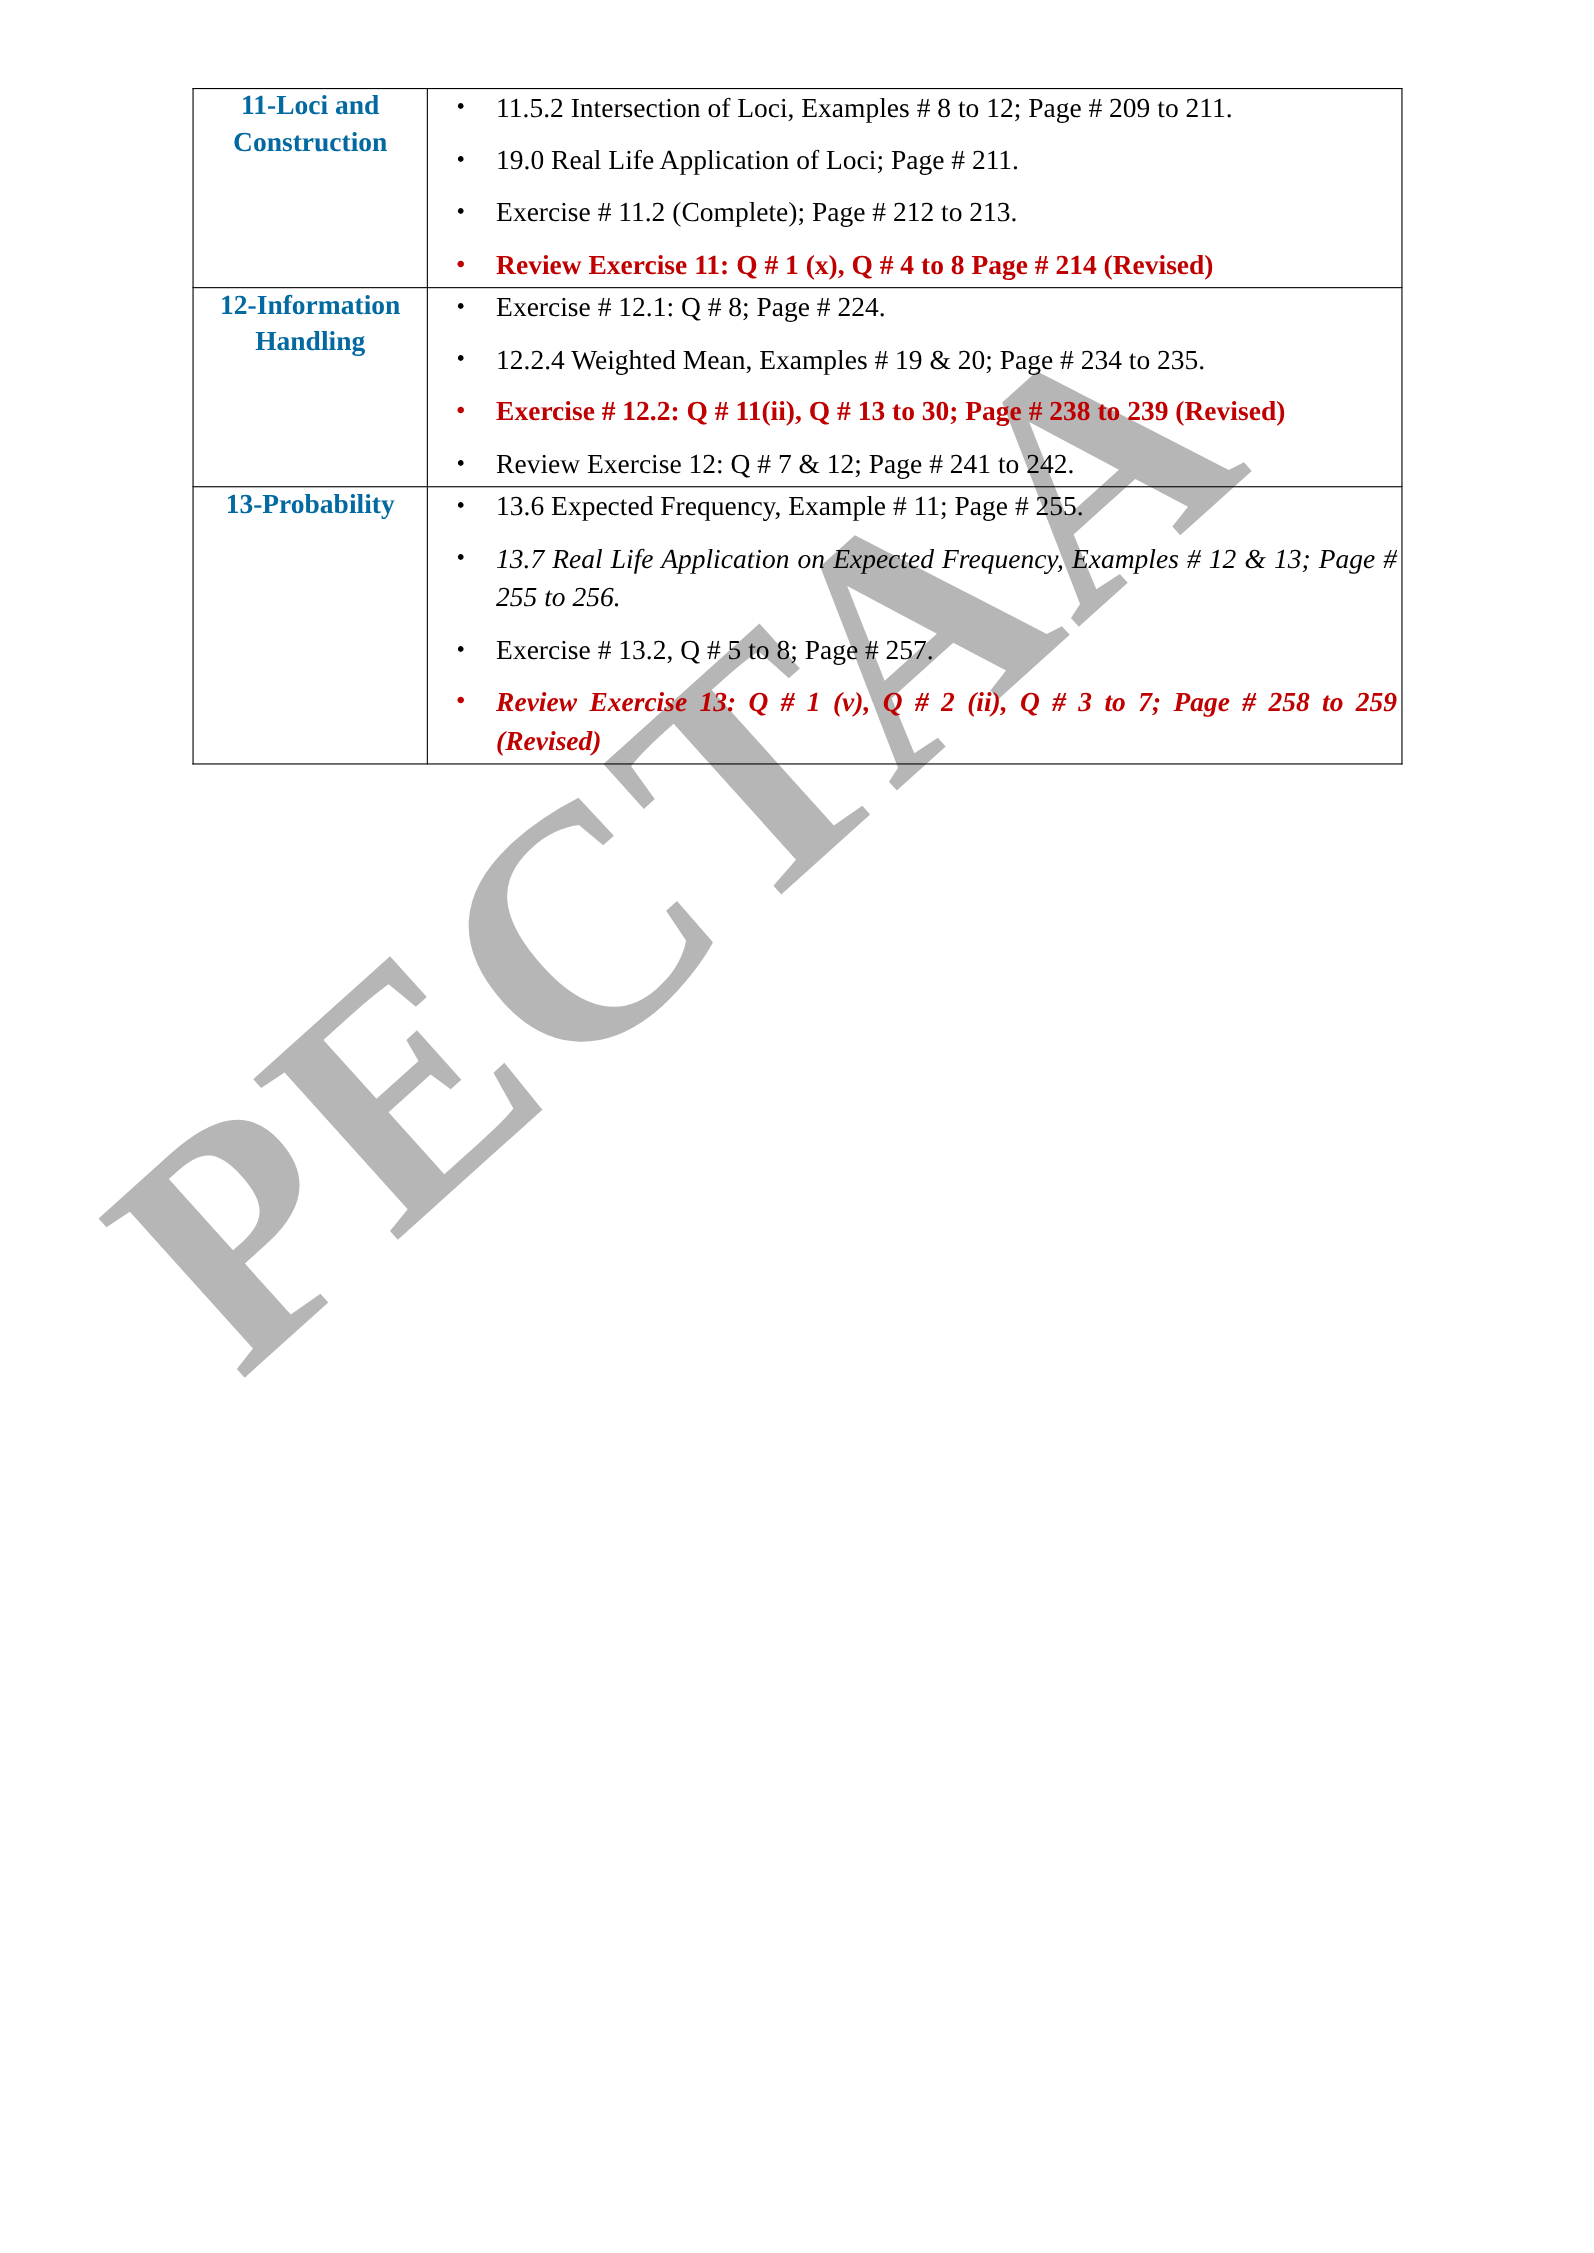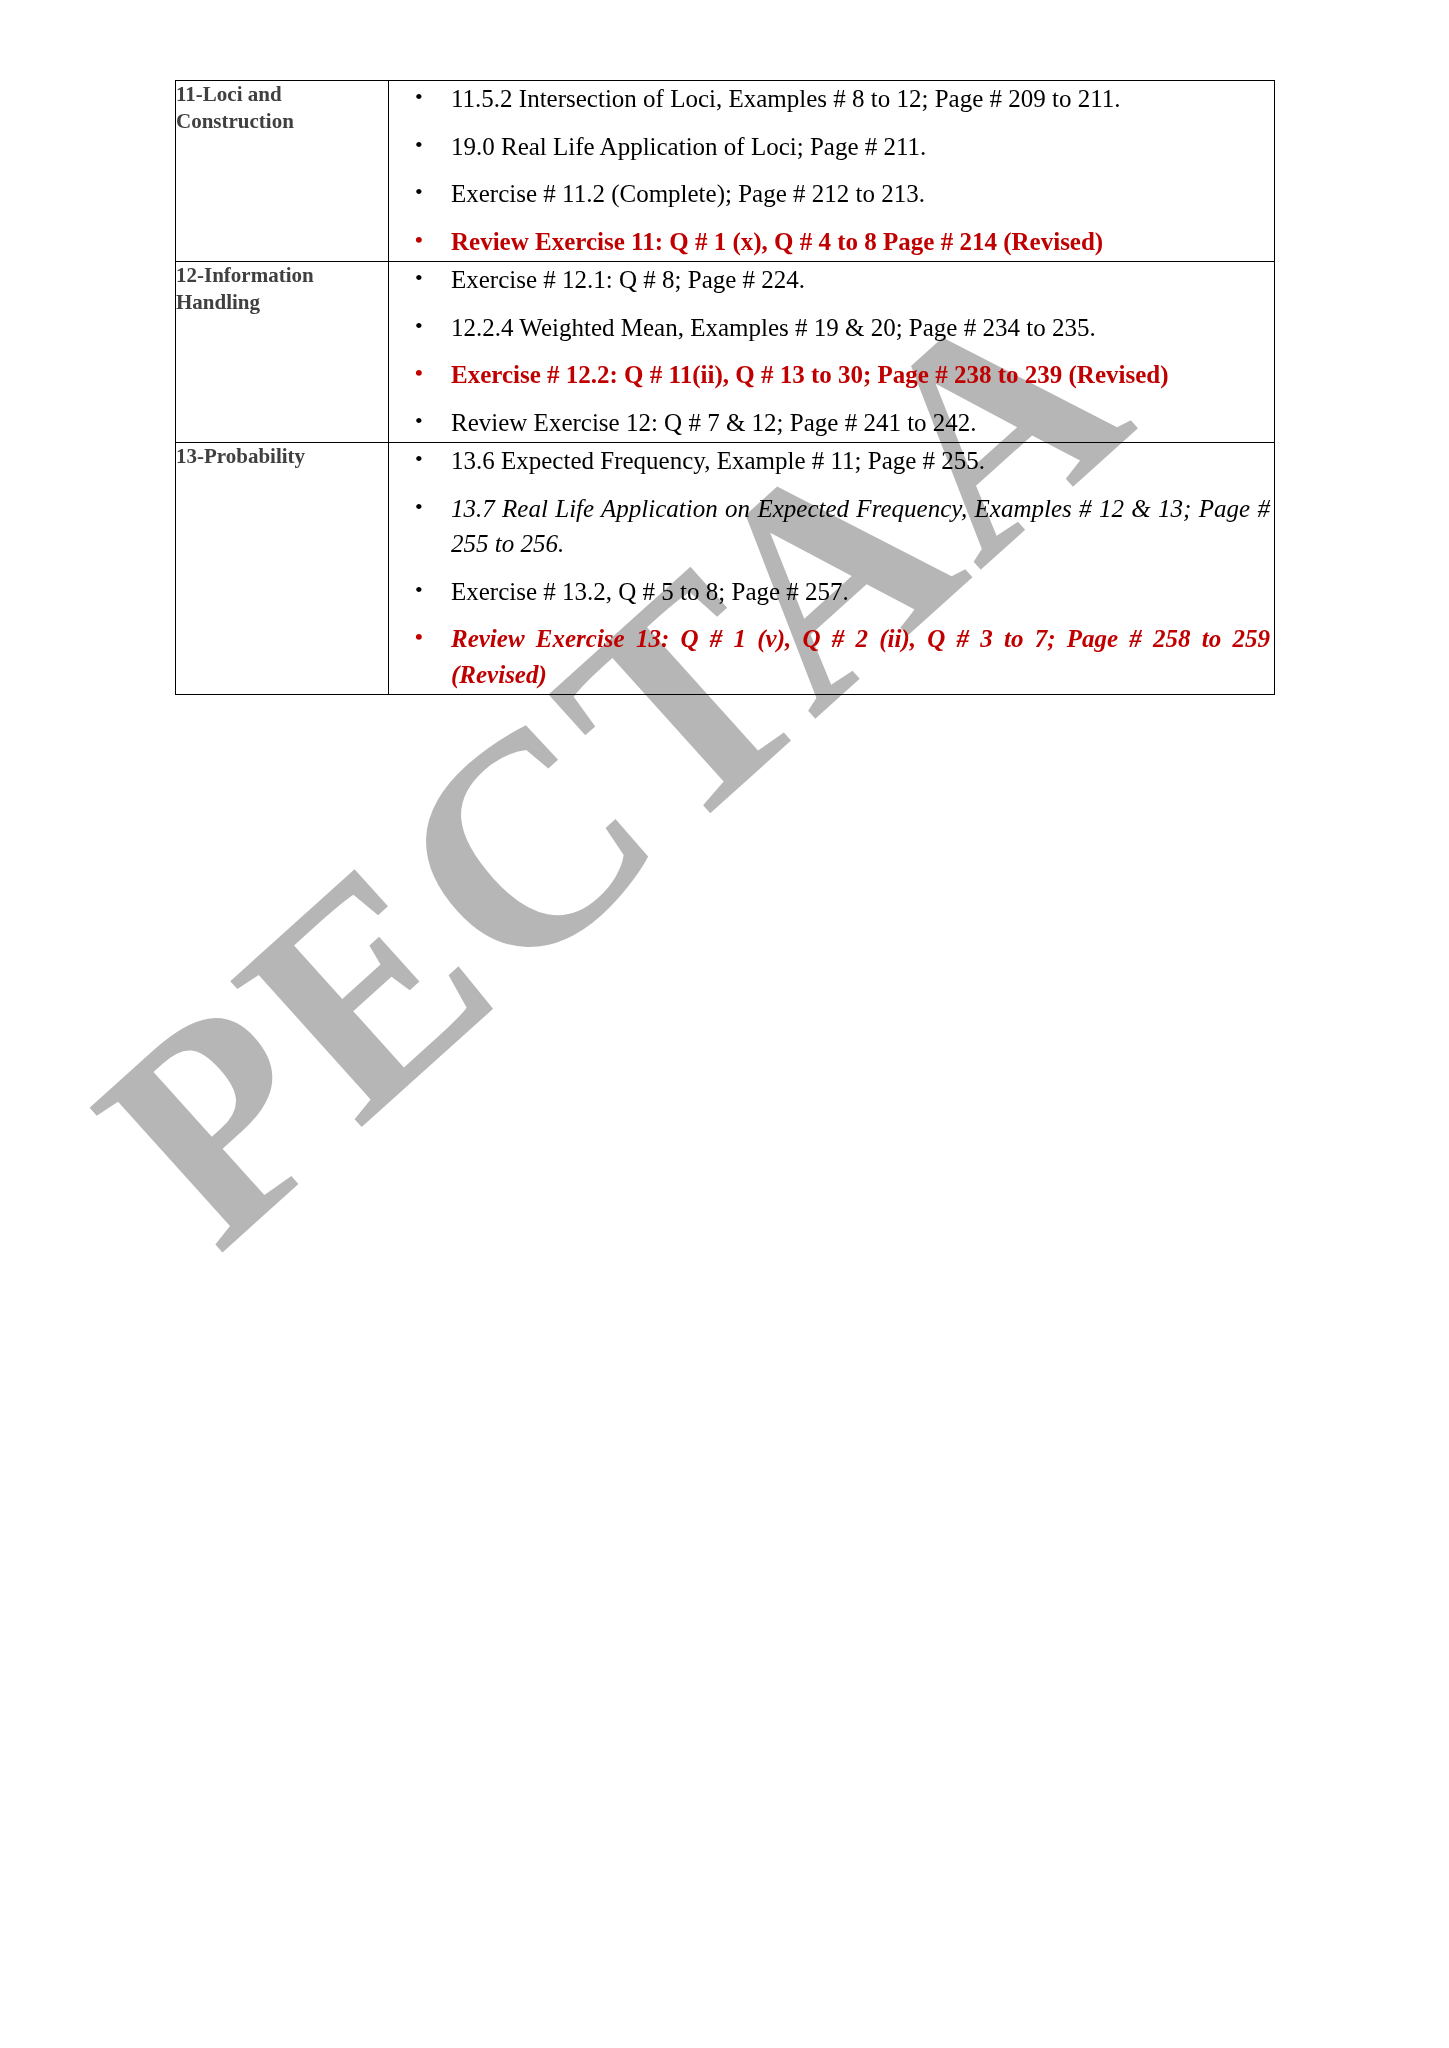--- a/index.html
+++ b/index.html
@@ -53,25 +53,26 @@
     z-index: 10;
     background: transparent;
   }
   table.syllabus td {
     border: 1.5px solid #000000;
     vertical-align: top;
     padding: 0;
   }
   td.topic-cell {
     width: 212px;
+    text-align: center;
     font-weight: bold;
-    font-size: 21px;
+    font-size: 25px;
     line-height: 1.30;
     padding: 14px 8px 10px 8px;
-    color: #404040;
+    color: #0369a1;
   }
   td.items-cell {
     padding: 12px 18px 14px 0px;
   }
   ul.items {
     list-style: none;
     margin: 0;
     padding: 0;
   }
   ul.items li {

